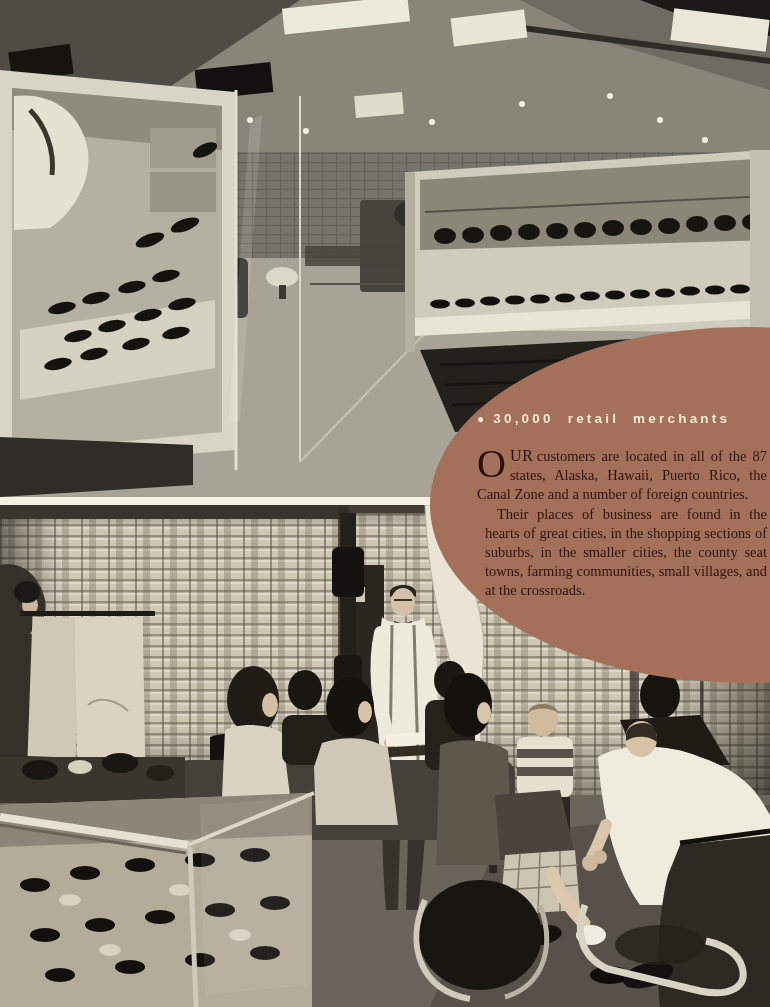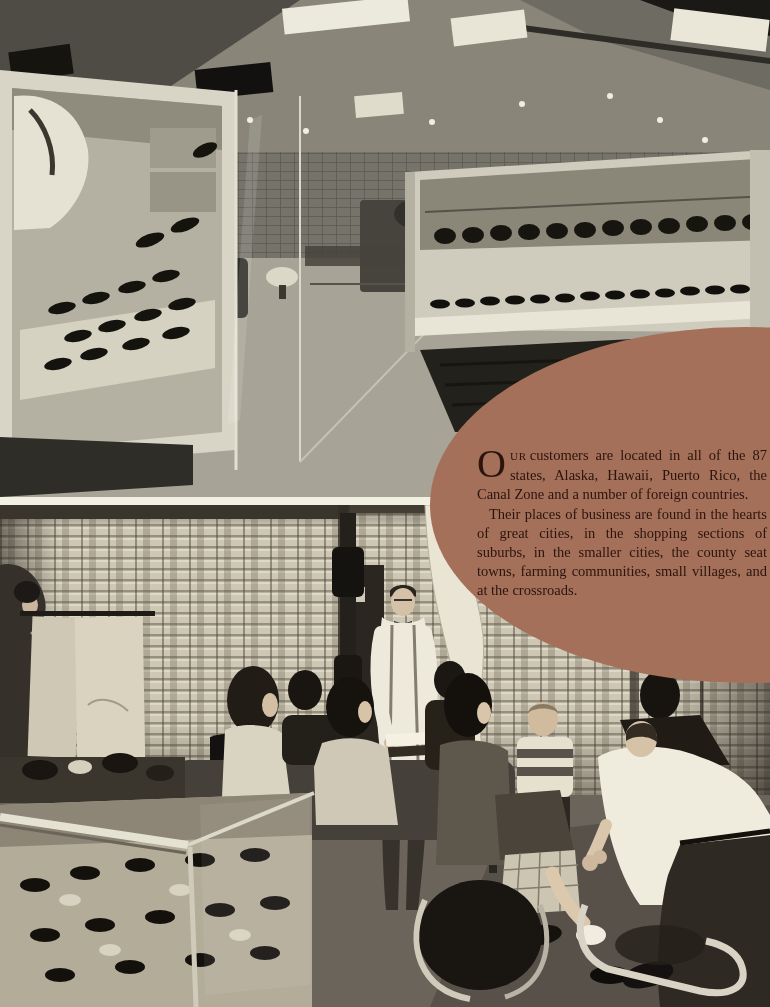--- a/index.html
+++ b/index.html
@@ -32,23 +32,23 @@
   .fig-svg{position:absolute;left:0;top:0;}
   
   #callout-oval{position:absolute;left:430px;top:327px;width:630px;height:356px;border-radius:50%;
     background:#a4705a;z-index:5;}
   #callout-heading{position:absolute;left:47px;top:84px;white-space:nowrap;
     color:#f3e9d1;font-weight:700;font-size:13.5px;letter-spacing:3.2px;word-spacing:7px;}
   #callout-heading .bullet{font-size:12px;margin-right:9px;letter-spacing:0;}
   #callout-body{position:absolute;left:47px;top:119px;width:290px;color:#2a140c;
     font-family:"Liberation Serif",serif;font-size:14.5px;line-height:19px;text-align:justify;}
   #callout-body p{margin:0;}
-  #callout-body .p2{text-indent:12px;margin-top:1px;}
+  #callout-body .p2{text-indent:12px;margin-top:1px;margin-left:8px;}
   .dropcap{float:left;font-size:40px;line-height:31px;padding:2px 4px 0 0;font-family:"Liberation Serif",serif;}
-  .smallcaps{font-size:11px;letter-spacing:.8px;margin-right:3px;}
+  .smallcaps{font-size:16px;letter-spacing:.8px;margin-right:3px;}
 </style>
 </head>
 <body>
 
 <div id="page">
 
   <div id="top-photo" class="photo">
     <svg width="770" height="497" viewBox="0 0 770 497">
       <rect x="0" y="0" width="770" height="497" fill="#a7a396"></rect>
       <polygon points="0,0 770,0 770,200 0,200" fill="#898679"></polygon>
@@ -310,19 +310,22 @@
       <path d="M0,312 L188,340" stroke="#e6e2d3" stroke-width="8"></path>
       <path d="M0,320 L186,348" stroke="#6b6559" stroke-width="3"></path>
       <path d="M188,340 L314,288" stroke="#dad6c6" stroke-width="4"></path>
       <path d="M190,342 L196,502" stroke="#cfcaba" stroke-width="5"></path>
       <polygon points="200,300 310,292 310,480 205,490" fill="#ffffff" opacity=".07"></polygon>
     </svg>
 
   </div>
 
   <div id="callout-oval">
+    <div id="callout-heading">
+      <span class="bullet">●</span><span>30,000 retail merchants</span>
+    </div>
     <div id="callout-body">
       <p><span class="dropcap">O</span><span class="smallcaps">UR</span><span>customers are located in all of the 87 states, Alaska, Hawaii, Puerto Rico, the Canal Zone and a number of foreign countries.</span></p>
       <p class="p2">Their places of business are found in the hearts of great cities, in the shopping sections of suburbs, in the smaller cities, the county seat towns, farming communities, small villages, and at the crossroads.</p>
     </div>
   </div>
 
 </div>
 
 </body></html>

